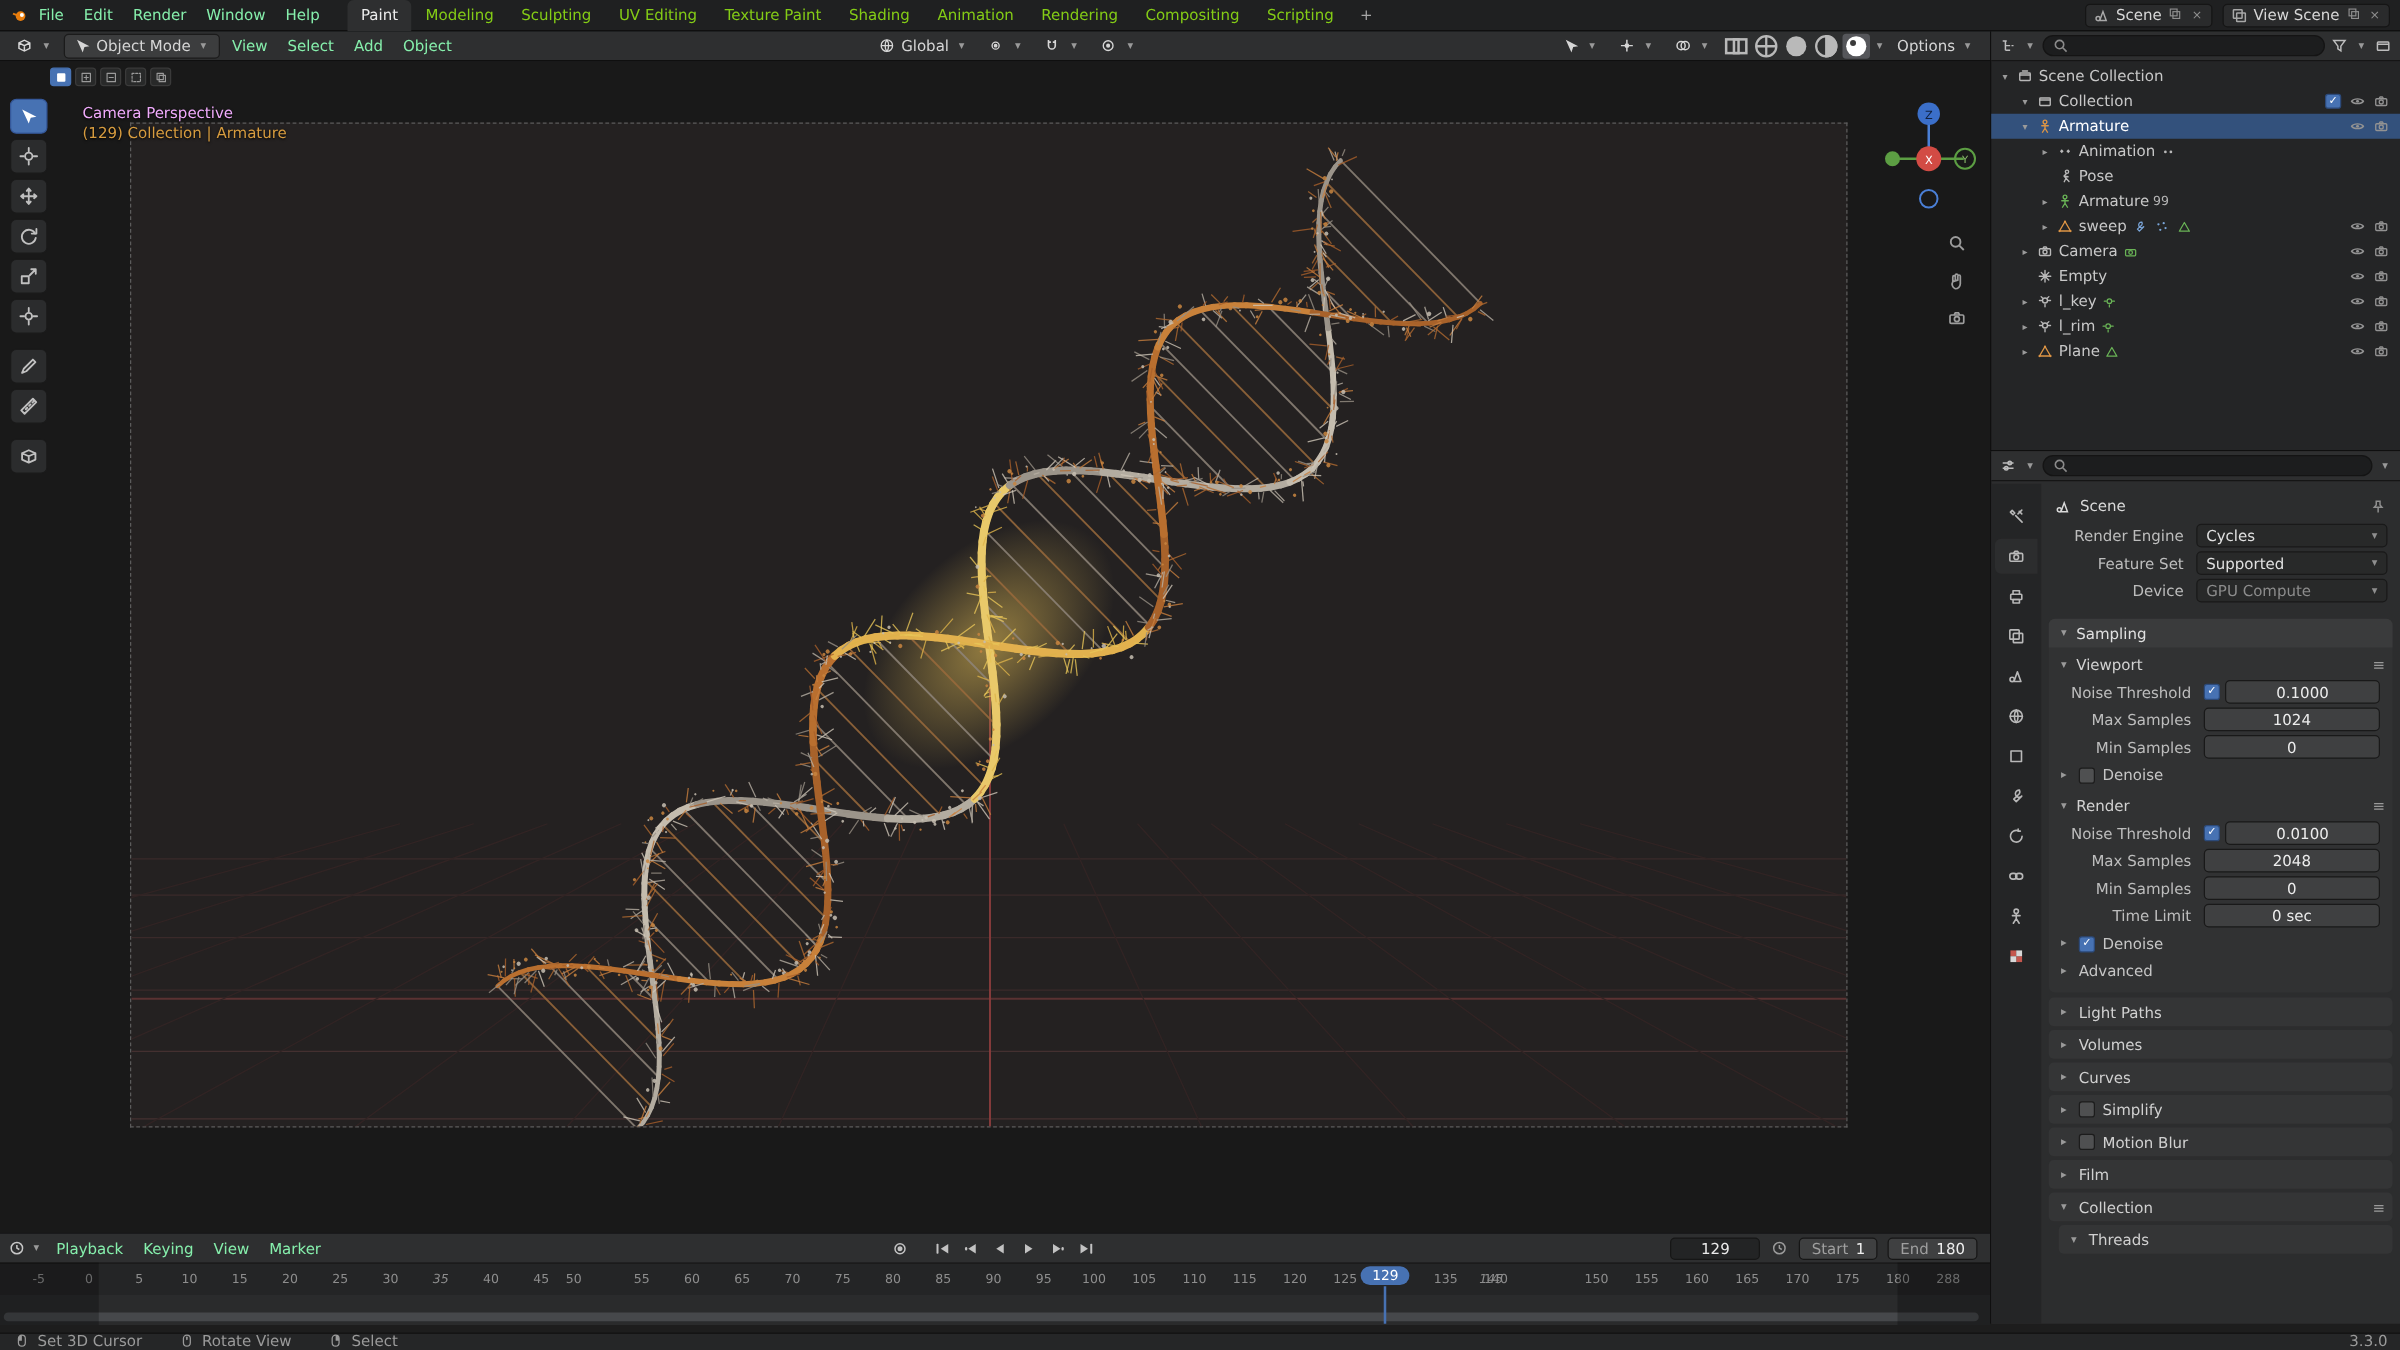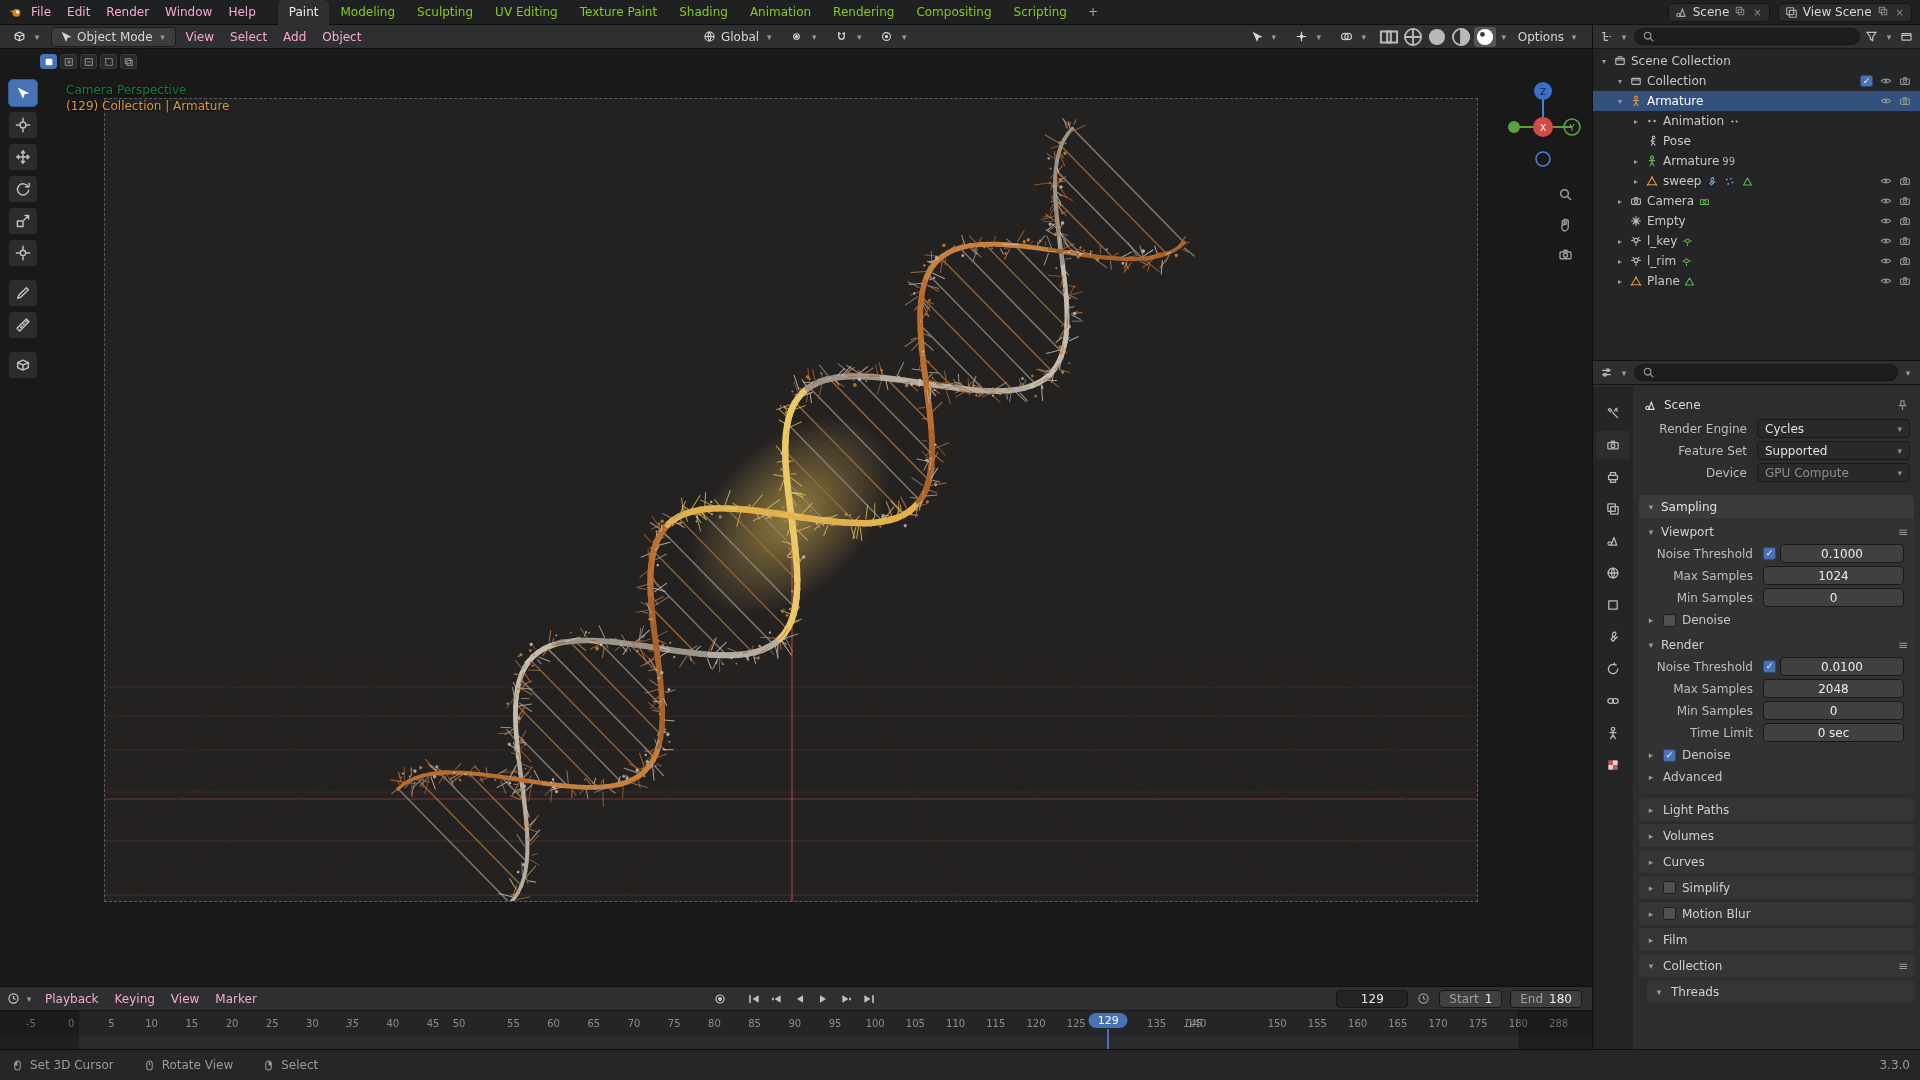--- a/index.html
+++ b/index.html
@@ -6,41 +6,41 @@
 html,body{background:#121212;overflow:hidden}
 #app{position:relative;width:1920px;height:1080px;background:#1d1d1d;font-family:"DejaVu Sans","Liberation Sans",sans-serif;font-size:12px;color:#c8c8c8;overflow:hidden;user-select:none}
 .icn{display:inline-flex;width:15px;height:15px;align-items:center;justify-content:center}
 .icn svg{width:13px;height:13px;display:block}
 .chev{color:#9a9a9a;font-size:9px;width:12px;text-align:center;display:inline-block}
 .hamb{color:#9a9a9a;font-size:12px}
 .cb{width:13px;height:13px;border-radius:2.5px;background:#4f5051;border:1px solid #1c1c1c;display:inline-flex;align-items:center;justify-content:center;font-size:9px;color:#fff;line-height:1;flex:0 0 13px}
 .cb.on{background:#4772b3;border-color:#2c4a7a}
 
 #topbar{position:absolute;left:0;top:0;width:1920px;height:25px;background:#1f2021;border-bottom:1px solid #0f0f0f;display:flex;align-items:center;padding:0 8px;z-index:5}
-.menu-item{padding:3px 8px;border-radius:3px;color:#f9a8d4}
+.menu-item{padding:3px 8px;border-radius:3px;color:#86efac}
 #workspaces{display:flex;margin-left:14px;height:25px;align-items:stretch}
 .ws-tab{padding:0 11px;color:#84cc16;border-radius:5px 5px 0 0;display:flex;align-items:center}
 .ws-tab.active{background:#2e2f30;color:#ececec}
 .tab-add{margin-left:4px;color:#a6a6a6;background:none;border:none;font:inherit;padding:0 6px}
 .tb-right{margin-left:auto;display:flex;align-items:center;gap:8px}
 .selector{display:flex;align-items:center;gap:4px;background:#2a2b2c;border:1px solid #151515;border-radius:4px;height:19px;padding:0 5px;color:#d8d8d8}
 .selector .icn{color:#a8a8a8}
 .mini{color:#8f8f8f;font-size:10px;padding:0 2px}
 
 #tool-header{position:absolute;left:0;top:25px;width:1592px;height:24px;background:#2e2f30;border-bottom:1px solid #0f0f0f;display:flex;align-items:center;gap:2px;padding:0 6px;z-index:4}
 .hbtn{display:flex;align-items:center;gap:4px;padding:0 6px;height:20px;border-radius:4px;color:#d6d6d6}
 .pill{background:#3c3d3e;border:1px solid #1b1b1b}
 .flex1{flex:1}
 .shade-btn{width:22px;height:20px;display:flex;align-items:center;justify-content:center;color:#b9b9b9;border-radius:3px}
 .shade-btn.active{background:#55565a;color:#fff}
 
 #viewport{position:absolute;left:0;top:49px;width:1592px;height:937px;background:#191919;overflow:hidden}
 #cam-frame{position:absolute;left:104px;top:49px;width:1374px;height:804px;background:#242121;border:1px dashed #5b5b5b;overflow:hidden}
 #grid-svg,#helix-svg{position:absolute;left:0;top:0}
-.vp-label{position:absolute;left:66px;font-size:12px;color:#15803d;text-shadow:0 1px 2px #000}
+.vp-label{position:absolute;left:66px;font-size:12px;color:#f0abfc;text-shadow:0 1px 2px #000}
 #vp-context{color:#d79c3f}
 #select-modes{position:absolute;left:40px;top:5px;display:flex;gap:3px}
 .sm-btn{width:17px;height:15px;background:#282929;border:1px solid #3a3a3a;border-radius:3px;display:flex;align-items:center;justify-content:center;color:#9a9a9a}
 .sm-btn.active{background:#4772b3;color:#fff;border-color:#4772b3}
 .sm-btn svg{width:10px;height:10px}
 #vp-toolbar{position:absolute;left:8px;top:30px;display:flex;flex-direction:column;gap:4px}
 .tool-btn{width:30px;height:28px;background:#2b2c2d;border:1px solid #1a1a1a;border-radius:5px;display:flex;align-items:center;justify-content:center;color:#c0c0c0}
 .tool-btn.active{background:#4772b3;color:#fff;border-color:#35589a}
 .tool-btn.gap{margin-top:8px}
 .tool-btn svg{width:16px;height:16px}
@@ -102,21 +102,21 @@
 #cf-badge{position:absolute;top:26px;transform:translateX(-50%);background:#4772b3;color:#fff;font-size:11px;padding:1px 9px;border-radius:9px;z-index:2}
 .range-dim{position:absolute;top:23px;height:50px;background:rgba(0,0,0,.25)}
 #transport{display:flex;gap:1px;margin-left:10px}
 .tbtn{width:22px;height:18px;display:flex;align-items:center;justify-content:center;color:#c2c2c2;border-radius:3px}
 .tbtn svg{width:14px;height:12px}
 .rec{margin-left:442px}
 .framefield{width:72px;height:18px;background:#232425;border:1px solid #161616;border-radius:4px;color:#eaeaea;display:flex;align-items:center;justify-content:center;margin-left:auto}
 .rangefield{height:18px;background:#3f4041;border:1px solid #161616;border-radius:4px;display:flex;align-items:center;gap:6px;padding:0 9px;margin-left:6px}
 .rl{color:#9f9f9f}.rv{color:#ededed}
 
-#statusbar{position:absolute;left:0;bottom:0;width:1920px;height:31px;background:#252627;border-top:1px solid #0f0f0f;display:flex;align-items:center;padding:0 10px;gap:28px;color:#9a9a9a}
+#statusbar{position:absolute;left:0;bottom:0;width:1920px;height:14px;background:#252627;border-top:1px solid #0f0f0f;display:flex;align-items:flex-end;padding:0 10px;gap:28px;color:#9a9a9a}
 .hint{display:flex;align-items:center;gap:5px}
 .hint svg{width:11px;height:13px}
 #version{margin-left:auto}
 </style>
 </head>
 <body>
 
 <div id="app">
 
   <header id="topbar">

